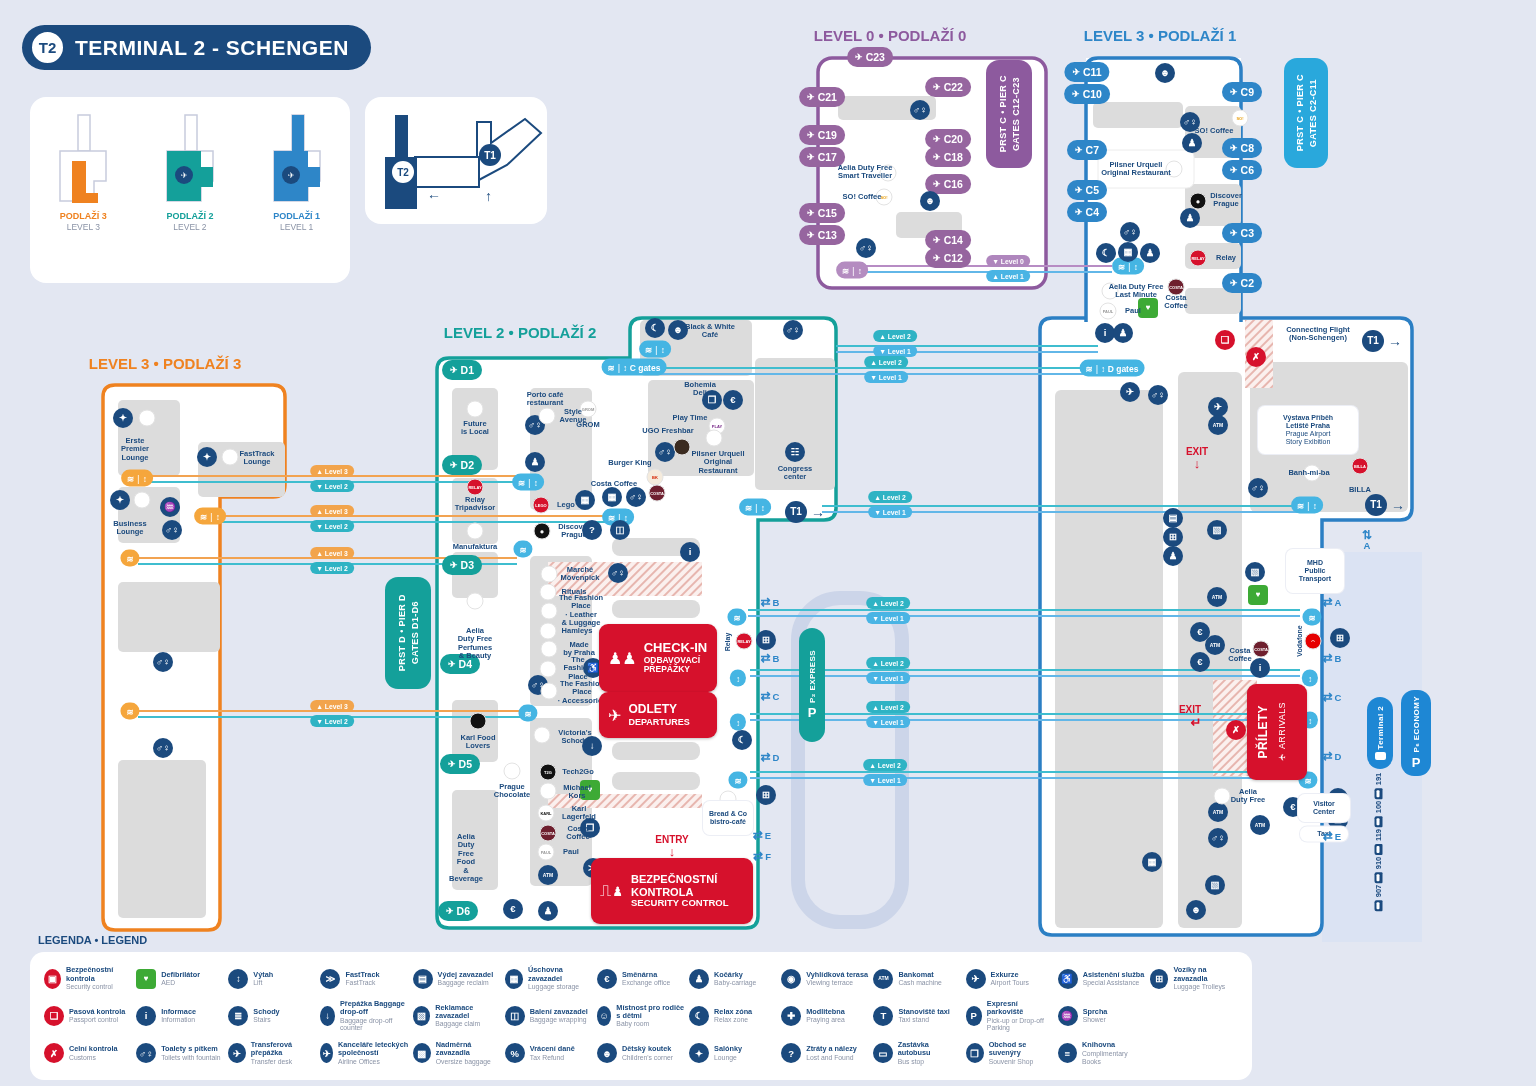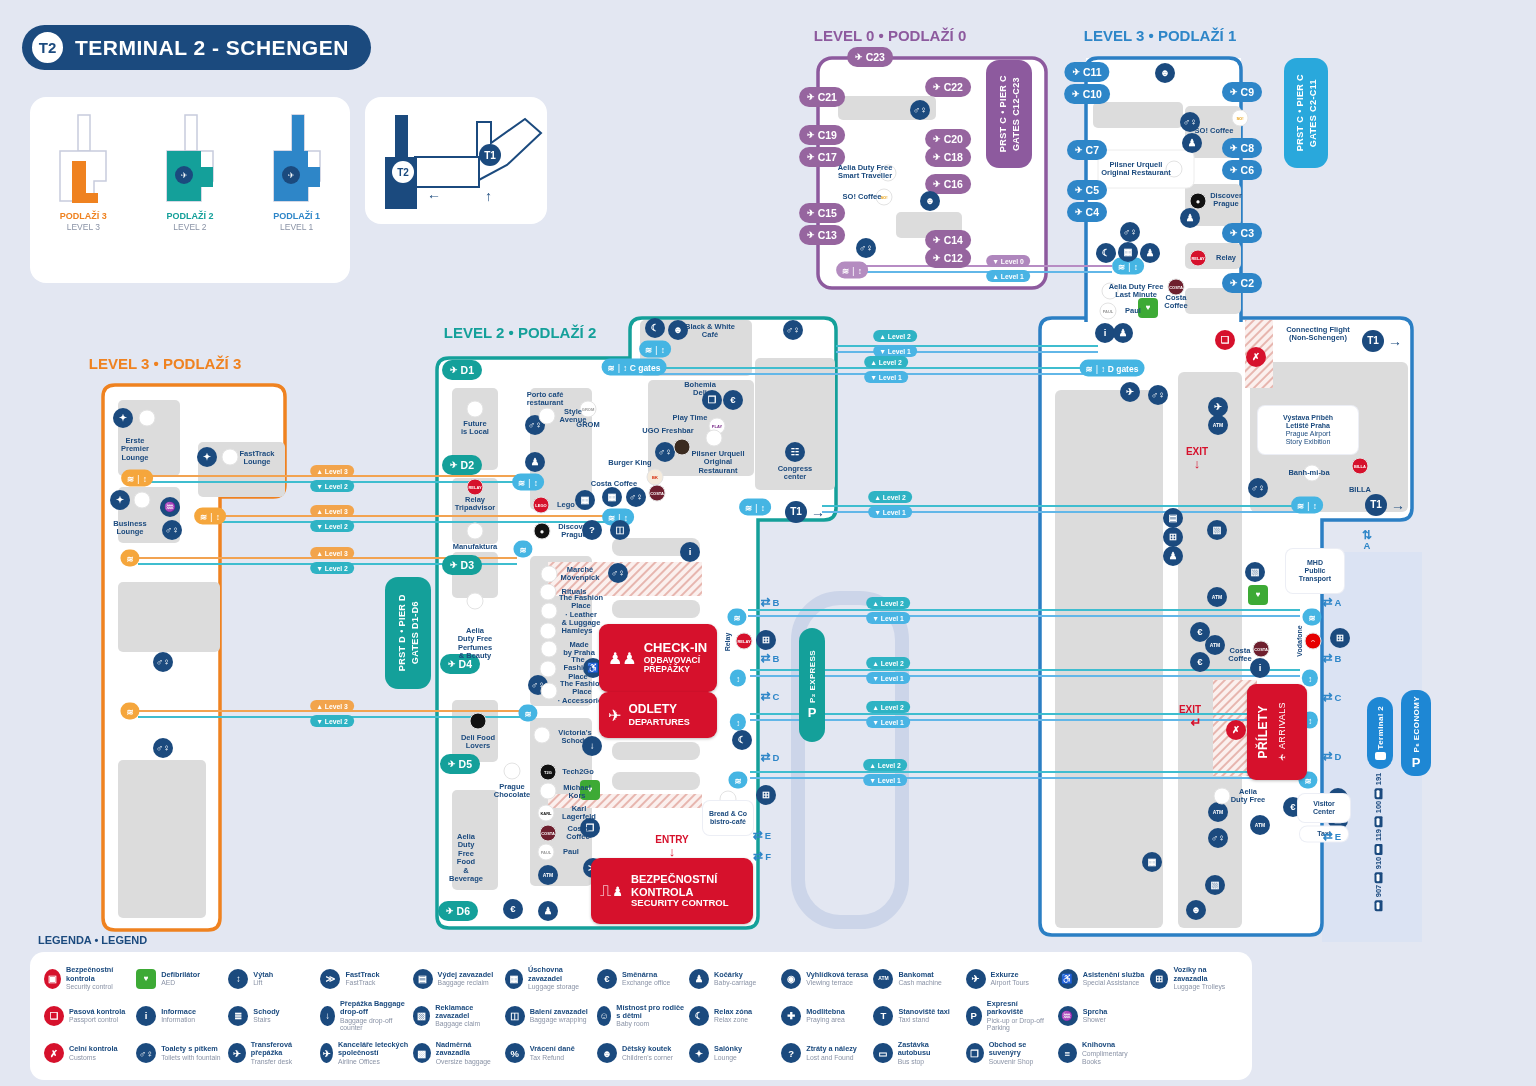--- a/index.html
+++ b/index.html
@@ -747,21 +747,21 @@
       <div class="abs shoplabel" style="left: 578px; top: 772px;">Tech2Go</div>
       <div class="abs shoplabel" style="left: 577px; top: 792px;">Michael
 Kors</div>
       <div class="abs shoplabel" style="left: 579px; top: 813px;">Karl
 Lagerfeld</div>
       <div class="abs shoplabel" style="left: 578px; top: 833px;">Costa
 Coffee</div>
       <div class="abs shoplabel" style="left: 571px; top: 852px;">Paul</div>
       <div class="abs shoplabel" style="left: 512px; top: 791px;">Prague
 Chocolate</div>
-      <div class="abs shoplabel" style="left: 478px; top: 742px;">Deli Food
+      <div class="abs shoplabel" style="left: 478px; top: 742px;">Karl Food
 Lovers</div>
       <div class="abs shoplabel" style="left: 475px; top: 644px;">Aelia
 Duty Free
 Perfumes
 &amp; Beauty</div>
       <div class="abs shoplabel" style="left: 466px; top: 858px;">Aelia
 Duty
 Free
 Food
 &amp;

